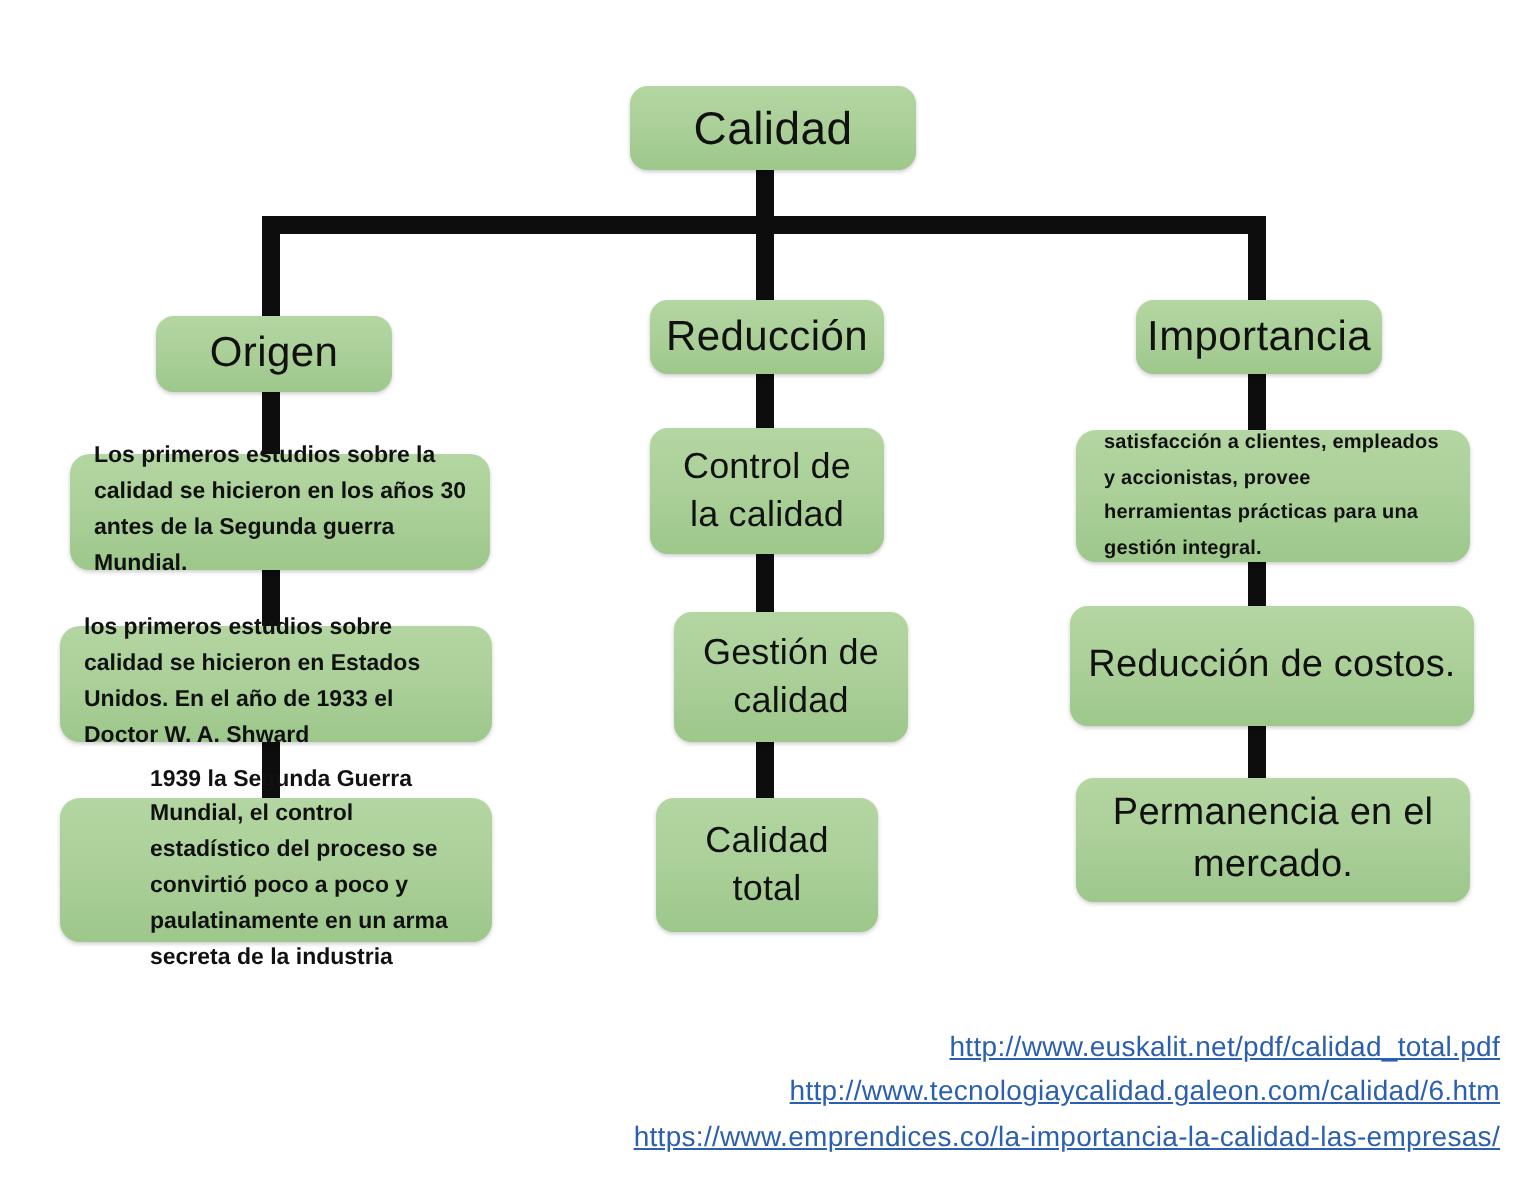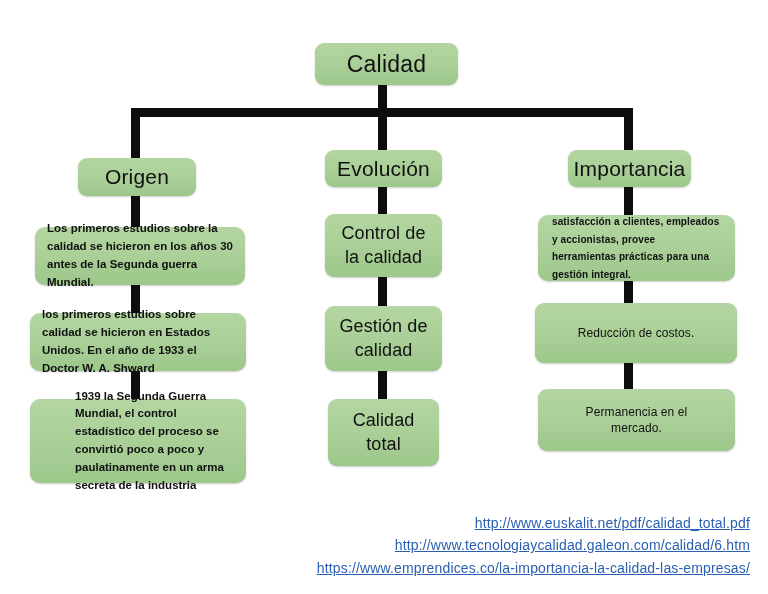--- a/index.html
+++ b/index.html
@@ -78,21 +78,21 @@
     font-weight: bold;
     line-height: 1.75;
     letter-spacing: 0.1px;
     text-align: left;
     justify-content: flex-start;
     padding: 8px 14px;
     border-radius: 10px;
   }
   .node.right-note .txt { display: block; width: 100%; }
   .node.right-item {
-    font-size: 12px;
+    font-size: 19px;
     line-height: 1.35;
     letter-spacing: 0.1px;
   }
 
   .node .txt { white-space: pre-line; }
 
   
   #sources {
     position: absolute;
     right: 18px;
@@ -144,34 +144,34 @@
   </div>
 
   <div class="node left-item" style="left:35px; top:227px; width:210px; height:58px;">
     <span class="txt">Los primeros estudios sobre la calidad se hicieron en los años 30 antes de la Segunda guerra Mundial.</span>
   </div>
 
   <div class="node left-item" style="left:30px; top:313px; width:216px; height:58px;">
     <span class="txt">los primeros estudios sobre calidad se hicieron en Estados Unidos. En el año de 1933 el Doctor W. A. Shward</span>
   </div>
 
-  <div class="node left-item" style="left:30px; top:399px; width:216px; height:84px;padding-left:45px;">
+  <div class="node left-item" style="left:30px; top:399px; width:216px; height:72px;padding-left:45px;">
     <span class="txt">1939 la Segunda Guerra Mundial, el control estadístico del proceso se convirtió poco a poco y paulatinamente en un arma secreta de la industria</span>
   </div>
 
   <div class="node branch-head" style="left:325px; top:150px; width:117px; height:37px;">
-    <span class="txt">Evolución</span>
+    <span class="txt">Reducción</span>
   </div>
 
   <div class="node center-item" style="left:325px; top:214px; width:117px; height:63px;">
     <span class="txt">Control de
 la calidad</span>
   </div>
 
-  <div class="node center-item" style="left:325px; top:306px; width:117px; height:65px;">
+  <div class="node center-item" style="left:337px; top:306px; width:117px; height:65px;">
     <span class="txt">Gestión de
 calidad</span>
   </div>
 
   <div class="node center-item" style="left:328px; top:399px; width:111px; height:67px;">
     <span class="txt">Calidad
 total</span>
   </div>
 
   <div class="node right-note" style="left:538px; top:215px; width:197px; height:66px;">

